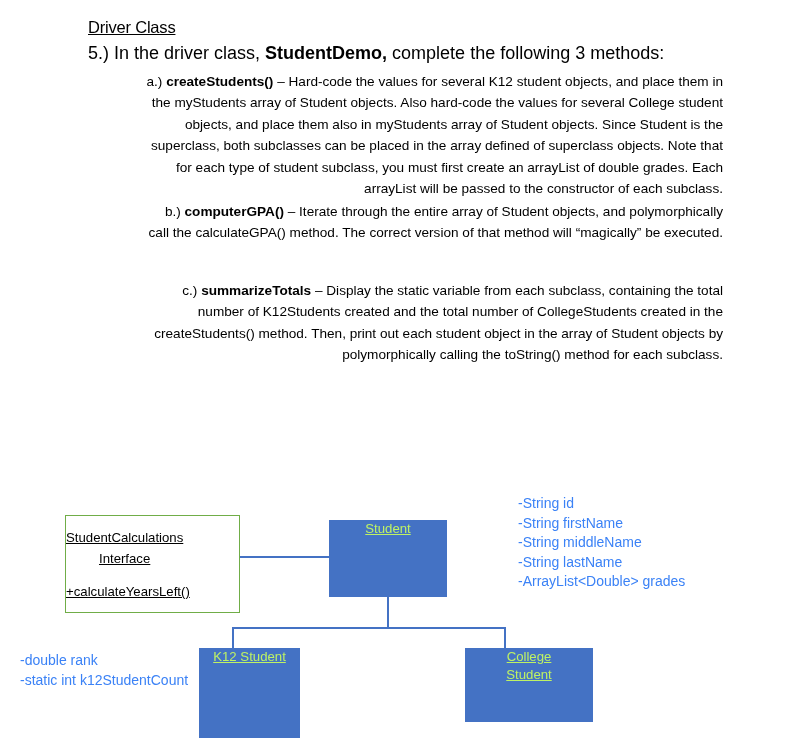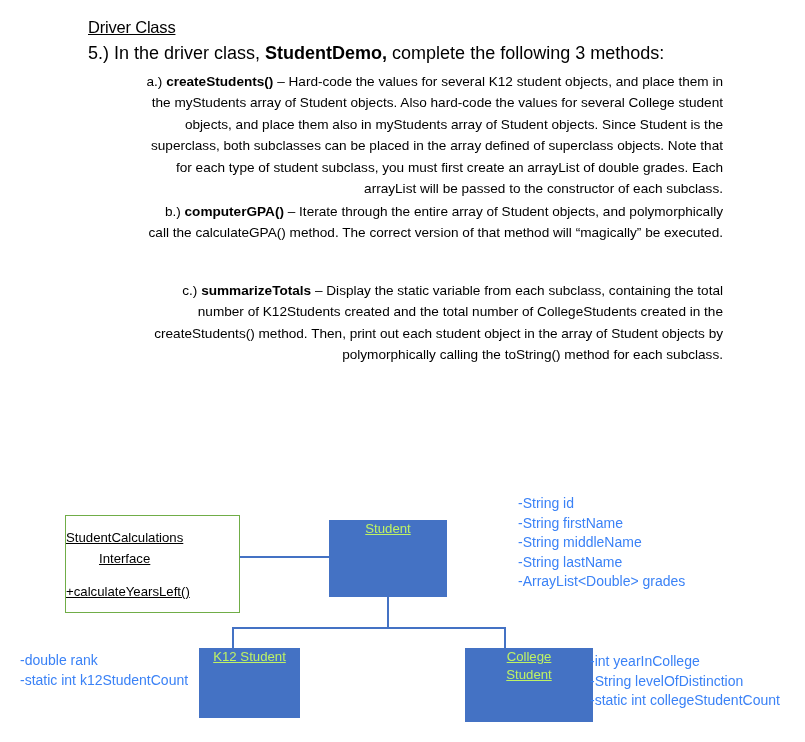--- a/index.html
+++ b/index.html
@@ -94,21 +94,21 @@
     border: 1.5px solid #70AD47;
     color: #000000;
     font-size: 13.2px;
     line-height: 21px;
     flex-direction: column;
   }
   .node-iface .iface-name { margin-bottom: 12px; }
 
   
   #node-student        { left: 329px; top: 520px; width: 118px; height: 77px; }
-  #node-k12            { left: 199px; top: 648px; width: 101px; height: 70px; }
+  #node-k12            { left: 199px; top: 648px; width: 101px; height: 90px; }
   #node-college        { left: 465px; top: 648px; width: 128px; height: 74px; }
   #node-interface      { left: 65px;  top: 515px; width: 175px; height: 98px; }
 
   
   .conn {
     position: absolute;
     background: #4472C4;
   }
   .conn-h { height: 1.5px; }
   .conn-v { width: 1.5px; }
@@ -195,19 +195,14 @@
     <div>-String middleName</div>
     <div>-String lastName</div>
     <div>-ArrayList&lt;Double&gt; grades</div>
   </div>
 
   <div class="attrs" id="attrs-k12">
     <div>-double rank</div>
     <div>-static int k12StudentCount</div>
   </div>
 
-  <div class="attrs" id="attrs-college">
-    <div>-int yearInCollege</div>
-    <div>-String levelOfDistinction</div>
-    <div>-static int collegeStudentCount</div>
-  </div>
 
 </div>
 
 </body></html>

